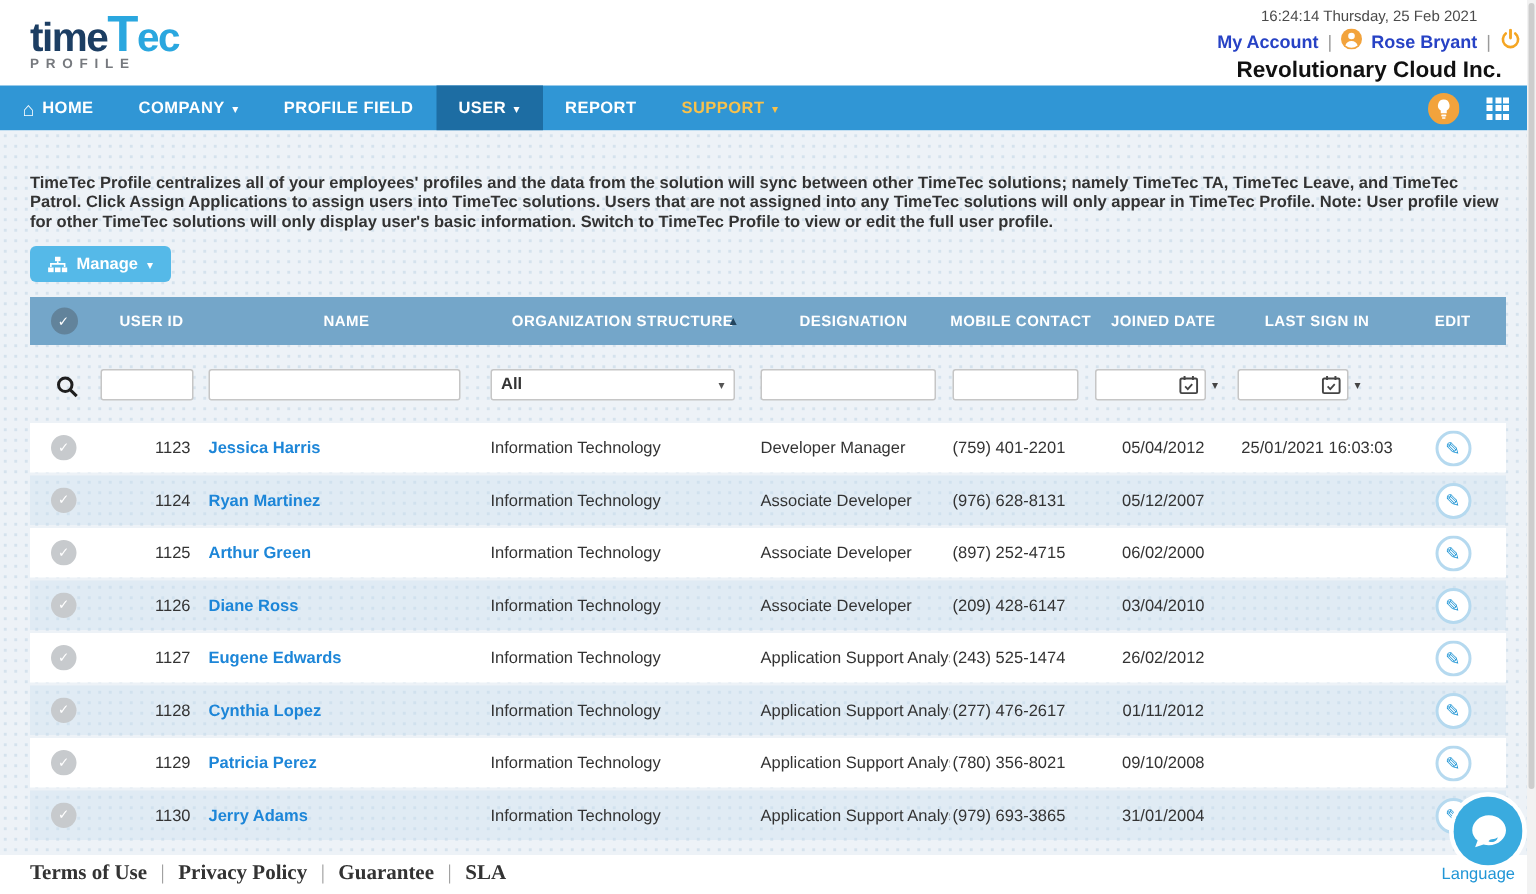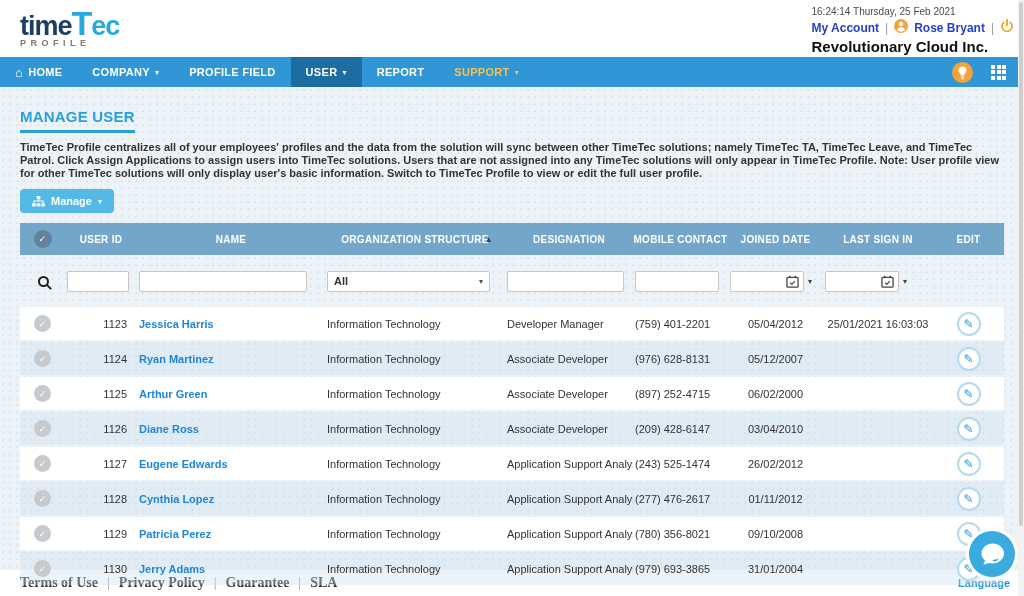--- a/index.html
+++ b/index.html
@@ -7,21 +7,21 @@
   body { font-family:"Liberation Sans","DejaVu Sans",sans-serif; background:#fff; position:relative; }
   .app { width:1024px; height:596px; position:relative; overflow:hidden; }
 
   
   .topbar { height:57px; background:#fff; display:flex; justify-content:space-between; padding:4px 10px 0 20px; }
   .logo-main { font-weight:bold; font-size:27px; letter-spacing:-1px; line-height:30px; margin-top:4px; cursor:pointer; }
   .lg-time { color:#1c3e63; }
   .lg-tec { color:#2aa7df; display:inline-block; }
   .lg-tec::first-letter { font-size:34px; }
   .logo-sub { font-size:9px; letter-spacing:4.5px; color:#76797e; font-weight:bold; margin-top:-3px; }
-  .top-right { text-align:left; padding-top:2px; }
+  .top-right { text-align:center; padding-top:2px; }
   .datetime { font-size:10px; color:#4a4a4a; }
   .account-row { font-size:12px; font-weight:bold; color:#2742c5; margin-top:2px; display:flex; justify-content:flex-end; align-items:center; gap:6px; }
   .account-row a { color:#2742c5; text-decoration:none; cursor:pointer; }
   .sep { color:#9a9a9a; font-weight:normal; }
   .company { font-size:15px; font-weight:bold; color:#111; margin-top:2px; }
   .ic-svg { display:inline-block; vertical-align:middle; }
 
   
   .nav { height:30px; background:#3096d5; display:flex; align-items:stretch; color:#fff; position:relative; }
   .nav-item { display:flex; align-items:center; gap:5px; padding:0 15px; font-size:11px; font-weight:bold; letter-spacing:.3px; cursor:pointer; }
@@ -75,21 +75,21 @@
   .c-joined, .c-last { text-align:center; }
   .c-edit { text-align:center; }
   .edit-btn { width:24px; height:24px; border-radius:50%; border:2px solid #b5d9ef; background:#fff; cursor:pointer;
     display:inline-flex; align-items:center; justify-content:center; padding:0; }
   .pencil { color:#2196d6; font-size:12px; line-height:12px; }
 
   
   .footer { height:26px; background:#fff; display:flex; align-items:center; justify-content:space-between; padding:0 14px 0 20px; }
   .foot-links { display:flex; gap:9px; font-size:14px; font-weight:bold; color:#333; align-items:center;font-family:Liberation Serif, serif; }
   .foot-links a { color:#333; text-decoration:none; cursor:pointer; }
-  .language-link { font-size:11px; font-weight:bold; color:#2196d6; text-decoration:none; cursor:pointer; }
+  .language-link { font-size:11px; font-weight:normal; color:#2196d6; text-decoration:none; cursor:pointer; }
 
   
   .chat-btn { position:absolute; right:9px; bottom:19px; width:46px; height:46px; border-radius:50%;
     box-shadow:0 0 0 3px #fff; cursor:pointer; z-index:5; line-height:0; }
 
   
   .scrollbar { position:absolute; top:0; right:0; width:6px; height:596px; background:#f2f2f2; z-index:6; }
   .scroll-thumb { position:absolute; top:2px; left:1px; width:4px; height:88%; background:#cdcdcd; border-radius:2px; }
 </style>
 </head>
@@ -168,21 +168,20 @@
           <i></i>
           <i></i>
           <i></i>
           <i></i>
         </span>
     </div>
   </nav>
 
   <main class="content">
     <div class="tabs">
-      <div class="tab active">MANAGE USER</div>
     </div>
 
     <p class="desc">TimeTec Profile centralizes all of your employees' profiles and the data from the solution will sync between other TimeTec solutions; namely TimeTec TA, TimeTec Leave, and TimeTec Patrol. Click Assign Applications to assign users into TimeTec solutions. Users that are not assigned into any TimeTec solutions will only appear in TimeTec Profile. Note: User profile view for other TimeTec solutions will only display user's basic information. Switch to TimeTec Profile to view or edit the full user profile.</p>
 
     <button class="manage-btn">
       <span style="line-height:0;">
         <svg width="13" height="11" viewBox="0 0 14 12">
             <rect x="5" y="0" width="4" height="3.4" fill="#fff"></rect>
             <path d="M7 3.4v2M2 7.6v-2.2h10v2.2" stroke="#fff" stroke-width="1.2" fill="none"></path>
             <rect x="0" y="8" width="4" height="3.4" fill="#fff"></rect>

